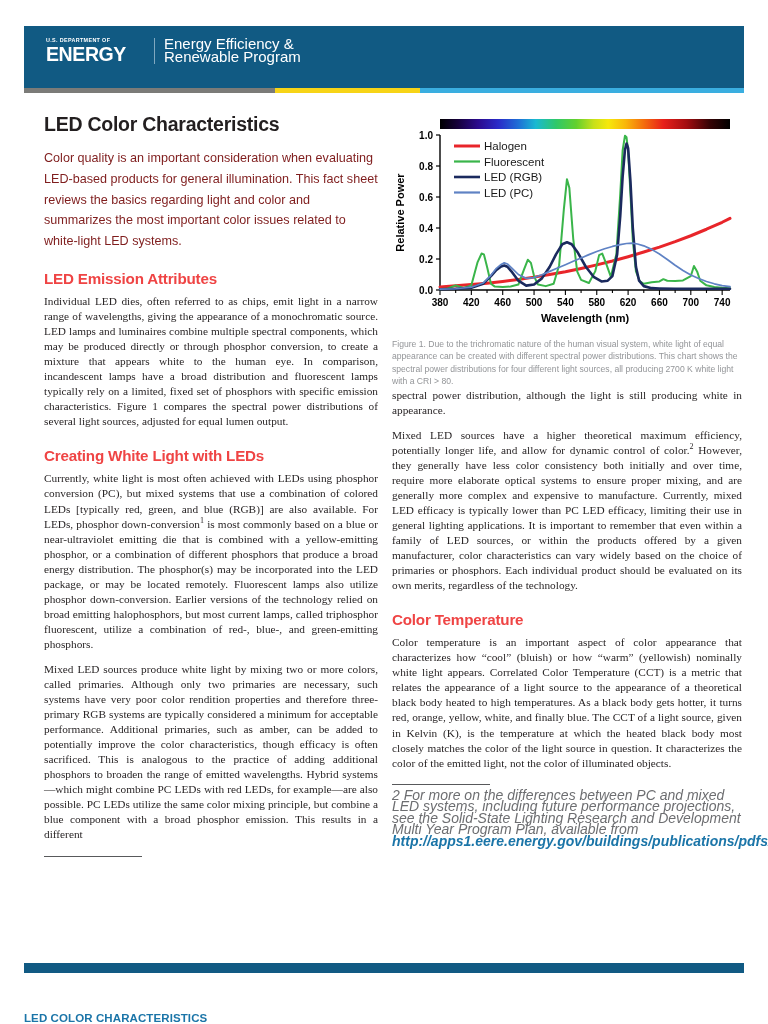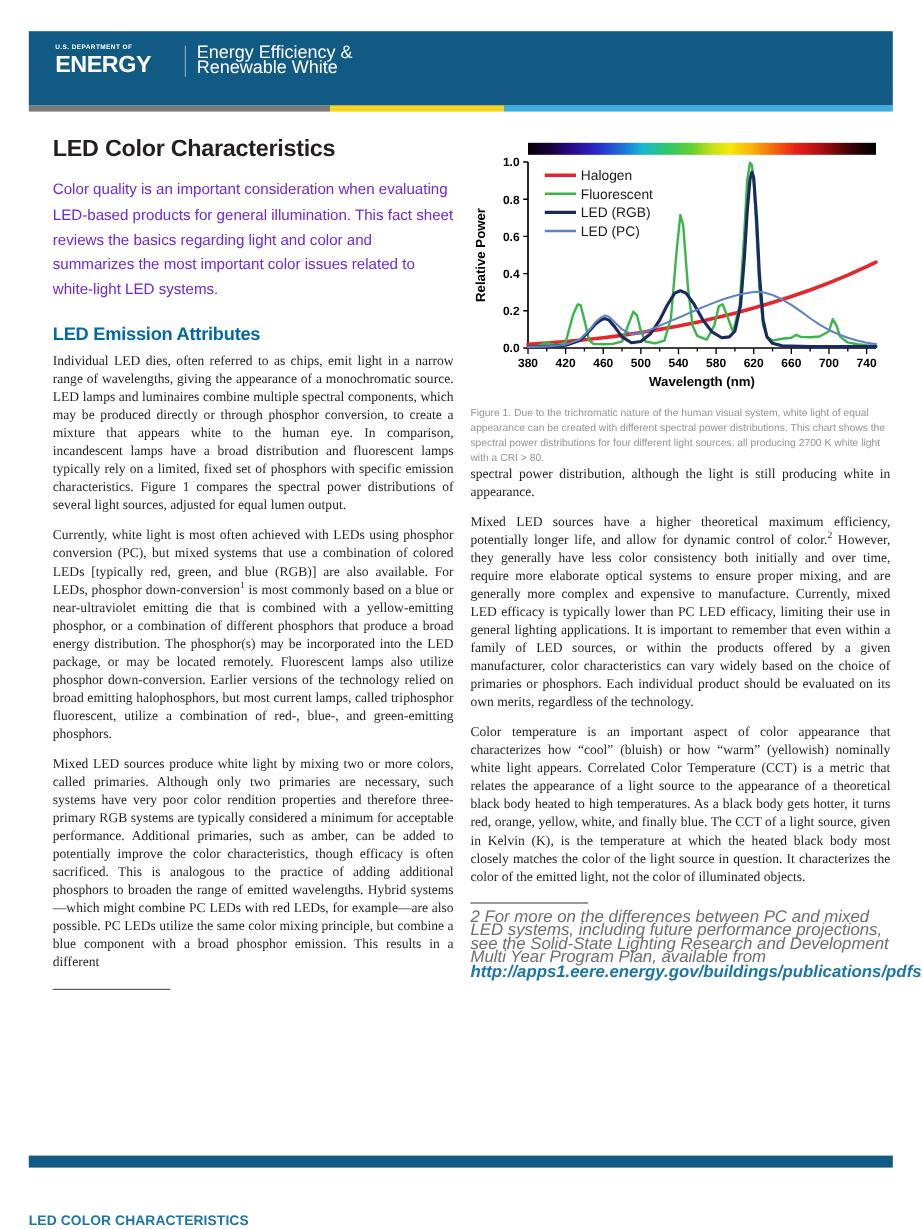--- a/index.html
+++ b/index.html
@@ -52,25 +52,25 @@
 
   
   .col-left  { position: absolute; left: 44px;  top: 112px; width: 334px; }
   .col-right { position: absolute; left: 392px; top: 112px; width: 350px; }
 
   h1.doc-title {
     font-size: 19.5px; font-weight: bold; color: #231f20;
     letter-spacing: -0.25px; line-height: 24px; margin-bottom: 12px;
   }
   p.lede {
-    font-size: 12.6px; color: #6d28d9; line-height: 20.8px;
+    font-size: 12.6px; color: #7f1d1d; line-height: 20.8px;
     font-family: "Liberation Sans", sans-serif;
   }
   h2.sec {
-    font-size: 15.2px; font-weight: bold; color: #0369a1;
+    font-size: 15.2px; font-weight: bold; color: #ef4444;
     line-height: 20px; margin-top: 17px; margin-bottom: 5px;
     letter-spacing: -0.2px;
   }
   p.body {
     font-family: Liberation Serif, serif;
     font-size: 11.3px; color: #231f20; line-height: 15.05px;
     text-align: justify; margin-bottom: 10px;
   }
   p.body sup { font-size: 8px; vertical-align: super; line-height: 0; }
 
@@ -110,37 +110,38 @@
 <div class="page">
 
   <div class="header-band">
     <div class="doe-logo">
       <div class="doe-dept">U.S. DEPARTMENT OF</div>
       <div class="doe-energy">ENERGY</div>
     </div>
     <div class="doe-divider"></div>
     <div class="doe-eere">
       <div>Energy Efficiency &amp;</div>
-      <div>Renewable White</div>
+      <div>Renewable Program</div>
     </div>
   </div>
 
   <div class="rule-row">
     <div class="rule-gray"></div>
     <div class="rule-yellow"></div>
     <div class="rule-blue"></div>
   </div>
 
   <div class="col-left">
     <h1 class="doc-title">LED Color Characteristics</h1>
     <p class="lede">Color quality is an important consideration when evaluating LED-based products for general illumination. This fact sheet reviews the basics regarding light and color and summarizes the most important color issues related to white-light LED systems.</p>
 
     <h2 class="sec">LED Emission Attributes</h2>
     <p class="body">Individual LED dies, often referred to as chips, emit light in a narrow range of wavelengths, giving the appearance of a monochromatic source. LED lamps and luminaires combine multiple spectral components, which may be produced directly or through phosphor conversion, to create a mixture that appears white to the human eye. In comparison, incandescent lamps have a broad distribution and fluorescent lamps typically rely on a limited, fixed set of phosphors with specific emission characteristics. Figure 1 compares the spectral power distributions of several light sources, adjusted for equal lumen output.</p>
 
+    <h2 class="sec">Creating White Light with LEDs</h2>
     <p class="body"><span>Currently, white light is most often achieved with LEDs using phosphor conversion (PC), but mixed systems that use a combination of colored LEDs [typically red, green, and blue (RGB)] are also available. For LEDs, phosphor down-conversion</span><sup>1</sup><span> is most commonly based on a blue or near-ultraviolet emitting die that is combined with a yellow-emitting phosphor, or a combination of different phosphors that produce a broad energy distribution. The phosphor(s) may be incorporated into the LED package, or may be located remotely. Fluorescent lamps also utilize phosphor down-conversion. Earlier versions of the technology relied on broad emitting halophosphors, but most current lamps, called triphosphor fluorescent, utilize a combination of red-, blue-, and green-emitting phosphors.</span></p>
     <p class="body">Mixed LED sources produce white light by mixing two or more colors, called primaries. Although only two primaries are necessary, such systems have very poor color rendition properties and therefore three-primary RGB systems are typically considered a minimum for acceptable performance. Additional primaries, such as amber, can be added to potentially improve the color characteristics, though efficacy is often sacrificed. This is analogous to the practice of adding additional phosphors to broaden the range of emitted wavelengths. Hybrid systems—which might combine PC LEDs with red LEDs, for example—are also possible. PC LEDs utilize the same color mixing principle, but combine a blue component with a broad phosphor emission. This results in a different</p>
 
     <div class="fnote-rule"></div>
   </div>
 
   <div class="col-right">
 
     <div class="figure">
       <div class="chart-box">
@@ -224,20 +225,21 @@
             <line x1="62" y1="80.5" x2="88" y2="80.5" stroke="#5f82c4" stroke-width="2.2"></line>
             <text x="92" y="84.5" font-family="&quot;Liberation Sans&quot;, sans-serif" font-size="11.5" fill="#1a1a1a">LED (PC)</text>
           </svg>
       </div>
       <p class="fig-caption">Figure 1. Due to the trichromatic nature of the human visual system, white light of equal appearance can be created with different spectral power distributions.  This chart shows the spectral power distributions for four different light sources, all producing 2700 K white light with a CRI &gt; 80.</p>
     </div>
 
     <p class="body">spectral power distribution, although the light is still producing white in appearance.</p>
     <p class="body"><span>Mixed LED sources have a higher theoretical maximum efficiency, potentially longer life, and allow for dynamic control of color.</span><sup>2</sup><span> However, they generally have less color consistency both initially and over time, require more elaborate optical systems to ensure proper mixing, and are generally more complex and expensive to manufacture. Currently, mixed LED efficacy is typically lower than PC LED efficacy, limiting their use in general lighting applications. It is important to remember that even within a family of LED sources, or within the products offered by a given manufacturer, color characteristics can vary widely based on the choice of primaries or phosphors. Each individual product should be evaluated on its own merits, regardless of the technology.</span></p>
 
+    <h2 class="sec">Color Temperature</h2>
     <p class="body">Color temperature is an important aspect of color appearance that characterizes how “cool” (bluish) or how “warm” (yellowish) nominally white light appears. Correlated Color Temperature (CCT) is a metric that relates the appearance of a light source to the appearance of a theoretical black body heated to high temperatures. As a black body gets hotter, it turns red, orange, yellow, white, and finally blue. The CCT of a light source, given in Kelvin (K), is the temperature at which the heated black body most closely matches the color of the light source in question. It characterizes the color of the emitted light, not the color of illuminated objects.</p>
 
     <div class="fnote-rule"></div>
     <p class="footnote"><span>2</span><span> For more on the differences between PC and mixed LED systems, including future performance projections, see the Solid-State Lighting Research and Development Multi Year Program Plan, available from </span><a href="#">http://apps1.eere.energy.gov/buildings/publications/pdfs/ssl/ssl_mypp2011_web.pdf</a><span>.</span></p>
   </div>
 
   <div class="footer-band"></div>
   <div class="footer-title">LED COLOR CHARACTERISTICS</div>
 
 </div>

